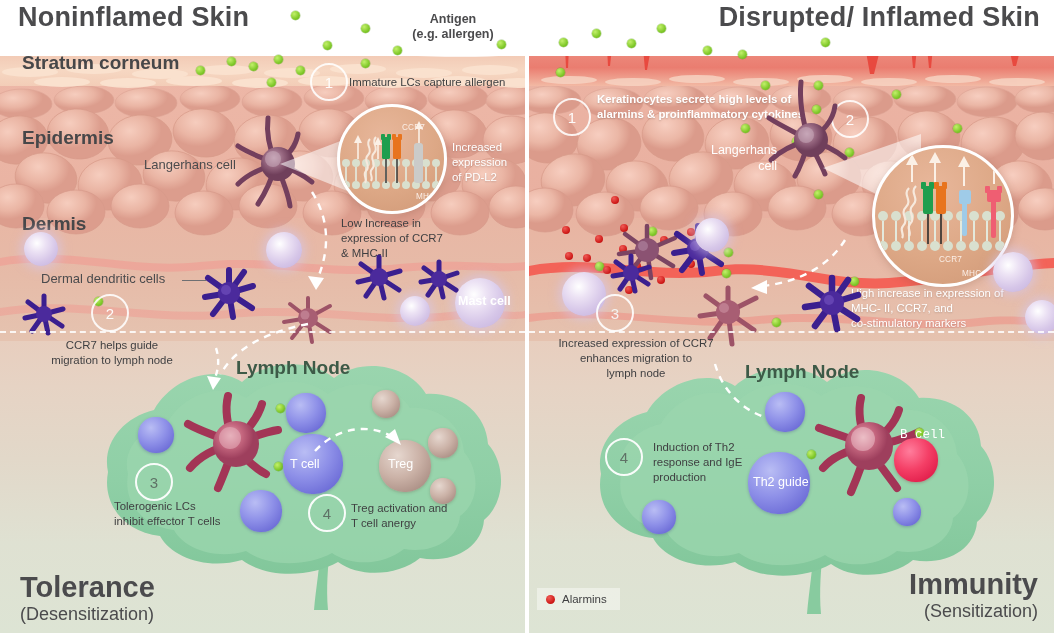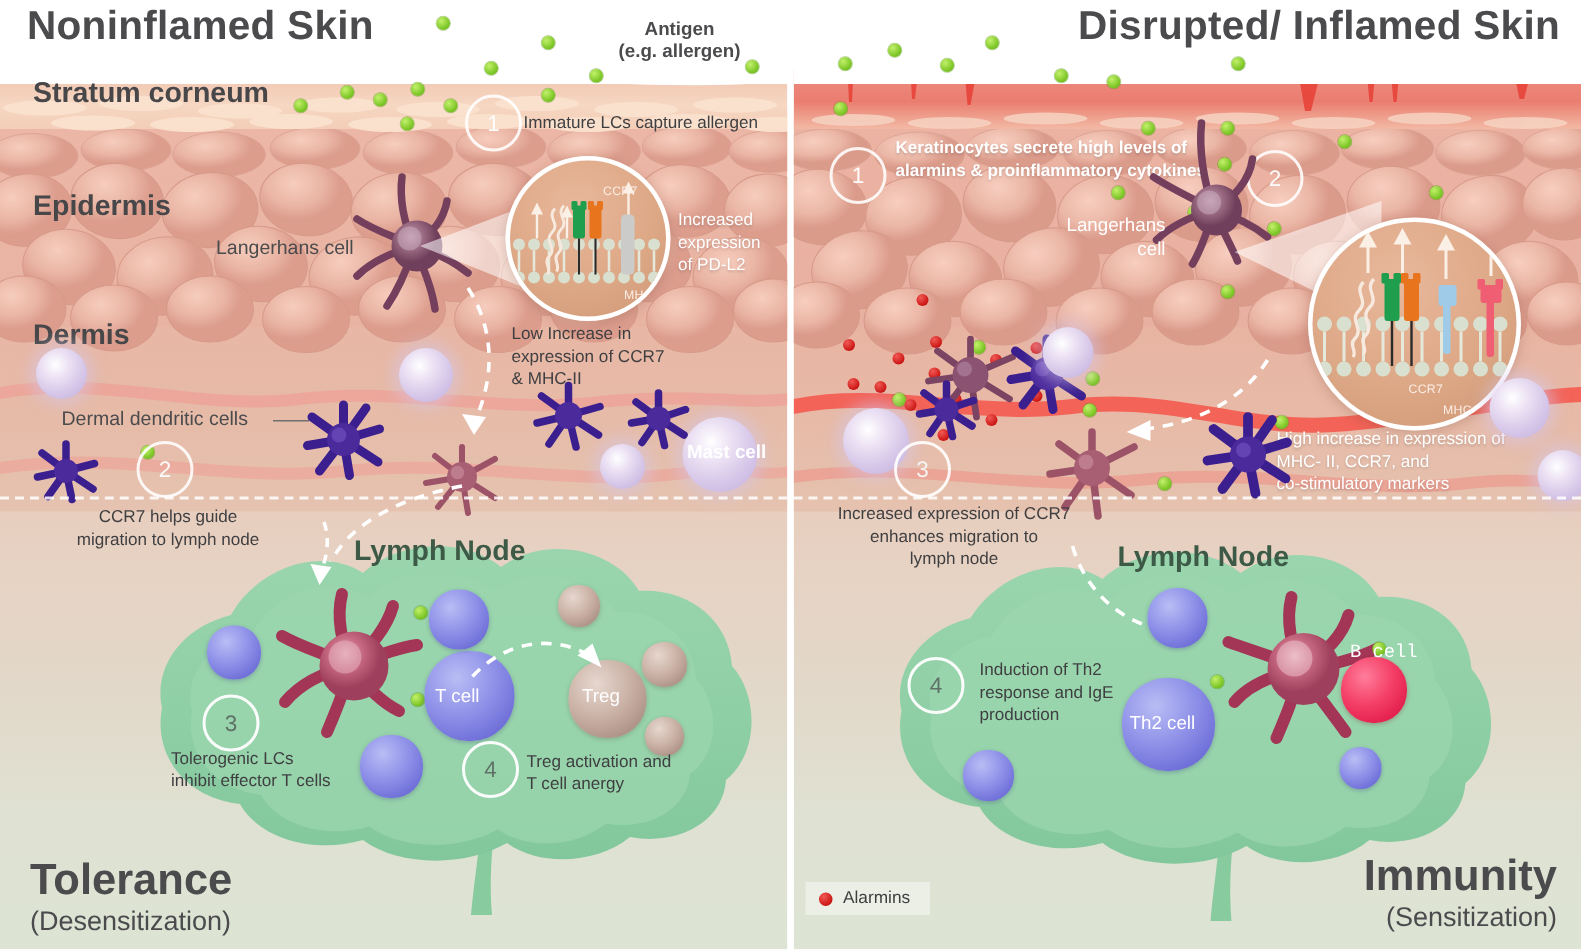--- a/index.html
+++ b/index.html
@@ -910,21 +910,21 @@
         <path d="M56,54 C74,52 92,48 108,40"></path>
         <path d="M56,54 C72,44 84,32 88,18"></path>
       </g>
       <circle cx="58" cy="54" r="24" fill="url(#lcNodeR)"></circle>
       <circle cx="52" cy="47" r="12" fill="#f0c8d0" opacity=".5"></circle>
     </svg>
     <div class="ag" style="left:278px;top:450px;"></div>
     <div class="ag" style="left:386px;top:428px;"></div>
 
     <div class="tcell" style="left:219px;top:452px;width:62px;height:62px;"></div>
-    <div class="lbl cell-lbl-w" style="left:224px;top:475px;">Th2 cell</div>
+    <div class="lbl cell-lbl-w" style="left:224px;top:475px;">Th2 guide</div>
     <div class="tcell" style="left:236px;top:392px;width:40px;height:40px;"></div>
     <div class="tcell" style="left:113px;top:500px;width:34px;height:34px;"></div>
     <div class="tcell" style="left:364px;top:498px;width:28px;height:28px;"></div>
 
     <div class="bcell" style="left:365px;top:438px;width:44px;height:44px;"></div>
     <div class="lbl cell-lbl-w" style="left:371px;top:428px;font-family:Liberation Mono, monospace;">B cell</div>
 
     <div class="stepnum ink" style="left:76px;top:438px;">
       <span>4</span>
     </div>

